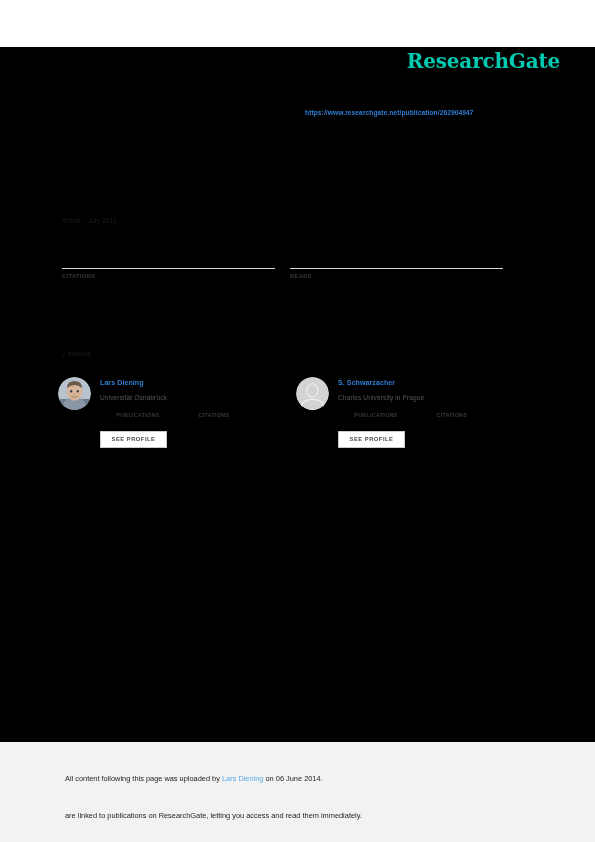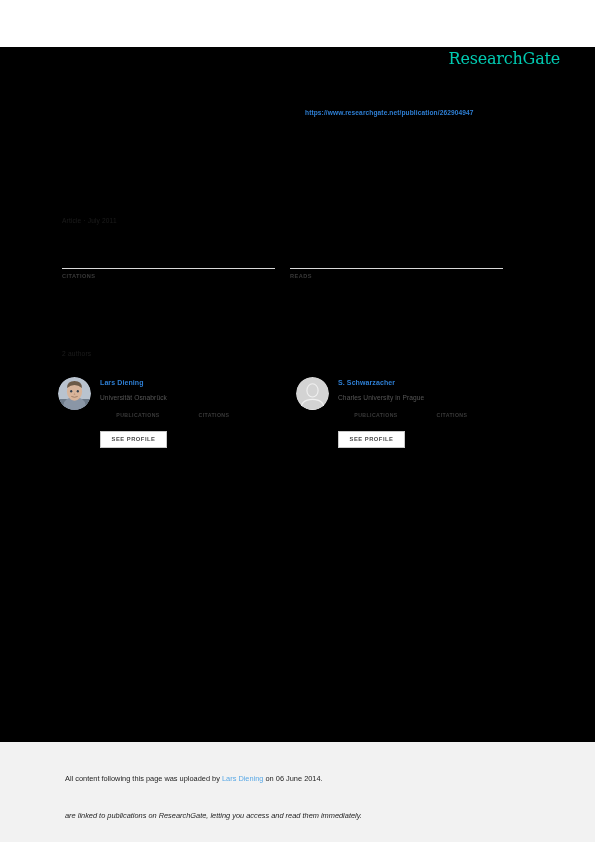--- a/index.html
+++ b/index.html
@@ -42,22 +42,22 @@
     height: 695px;
     background: #000000;
   }
 
   
   .rg-logo {
     position: absolute;
     right: 35px;
     top: 2px;
     font-family: "DejaVu Serif", "Liberation Serif", serif;
-    font-size: 16px;
-    font-weight: 400;
+    font-size: 20px;
+    font-weight: 700;
     letter-spacing: -0.2px;
     color: #00cbb2;
     white-space: nowrap;
   }
 
   
   .permalink {
     position: absolute;
     left: 305px;
     top: 62px;
@@ -238,21 +238,21 @@
   .footer-line {
     position: absolute;
     left: 65px;
     font-size: 7.4px;
     line-height: 13.5px;
     color: #232323;
     white-space: nowrap;
   }
   .footer-line.f1 { top: 30px; }
   .footer-line.f2 { top: 53px; }
-  .footer-line.f3 { top: 67px; font-style: italic; }
+  .footer-line.f3 { top: 67px; }
 
   .lnk {
     color: #5aa9e6;
   }
   .lnk-underline {
     color: #5aa9e6;
   }
 </style>
 </head>
 <body>

